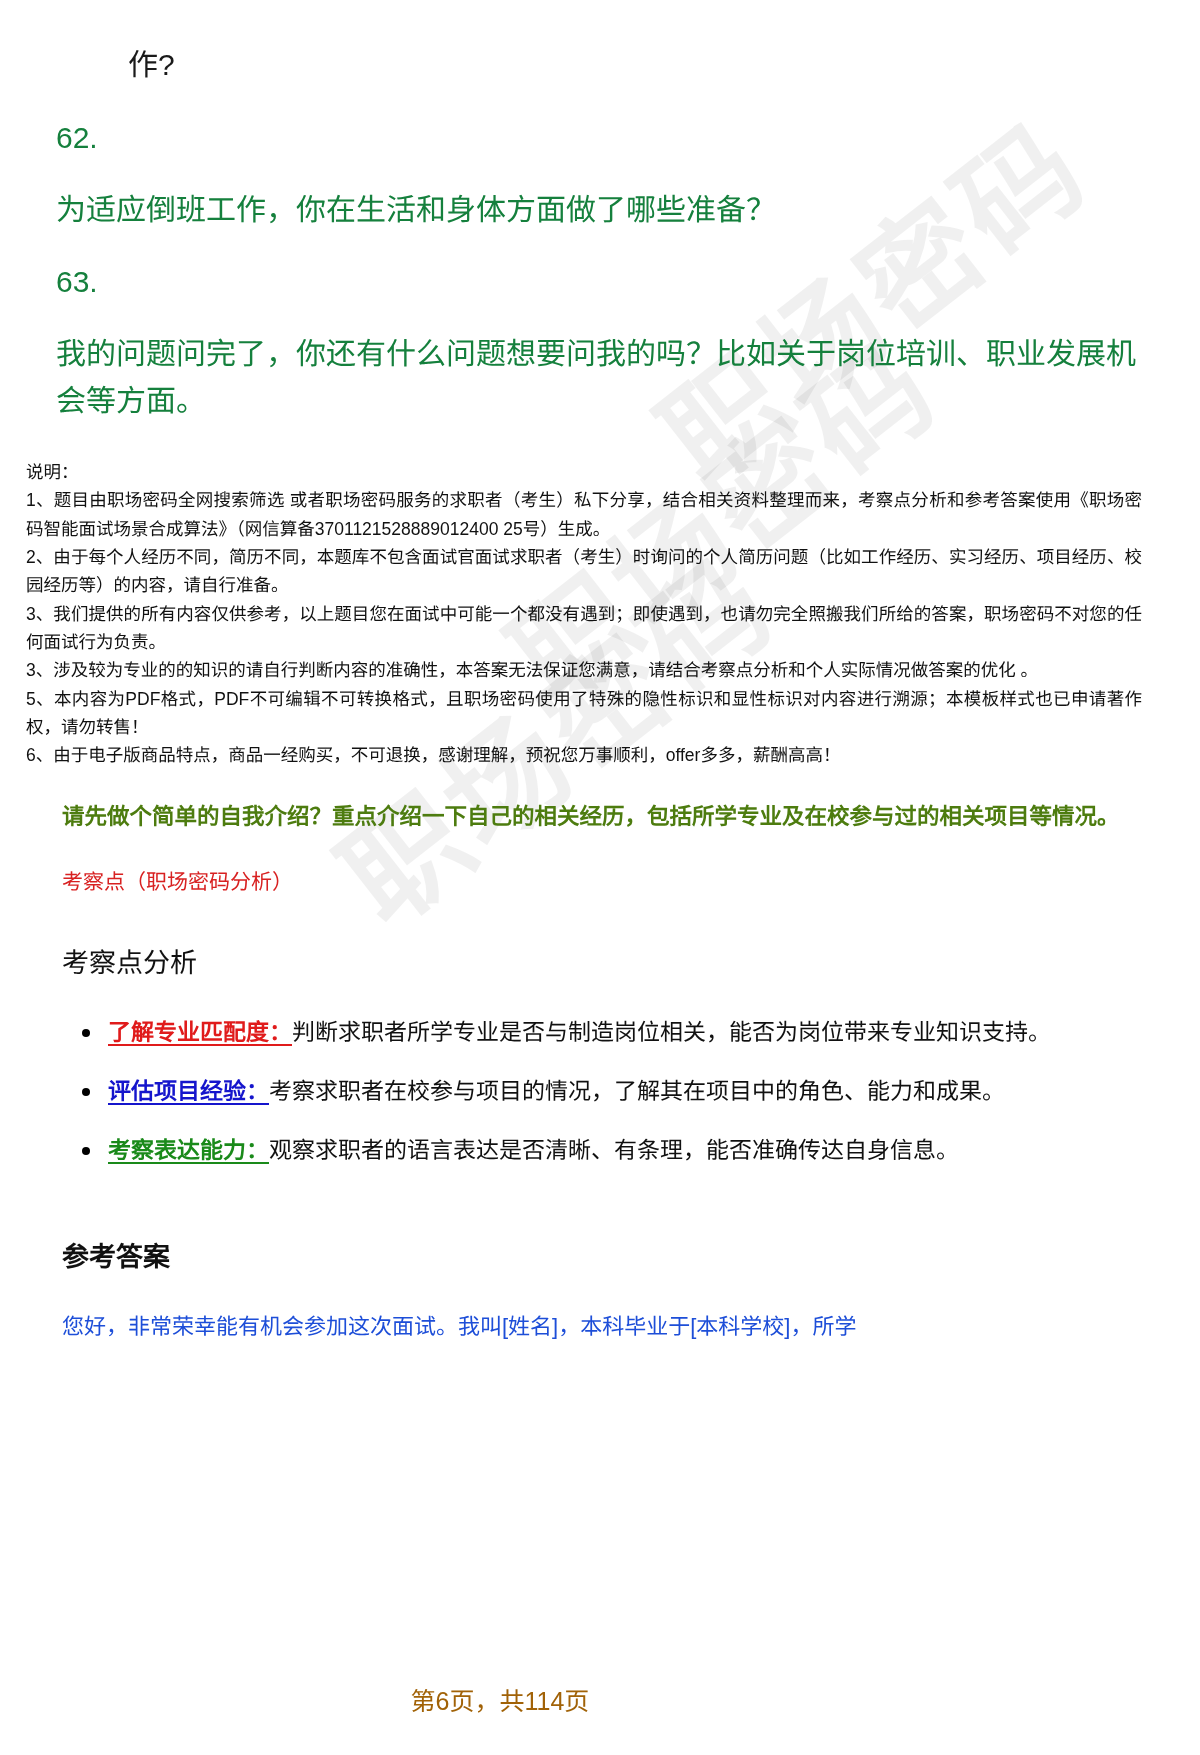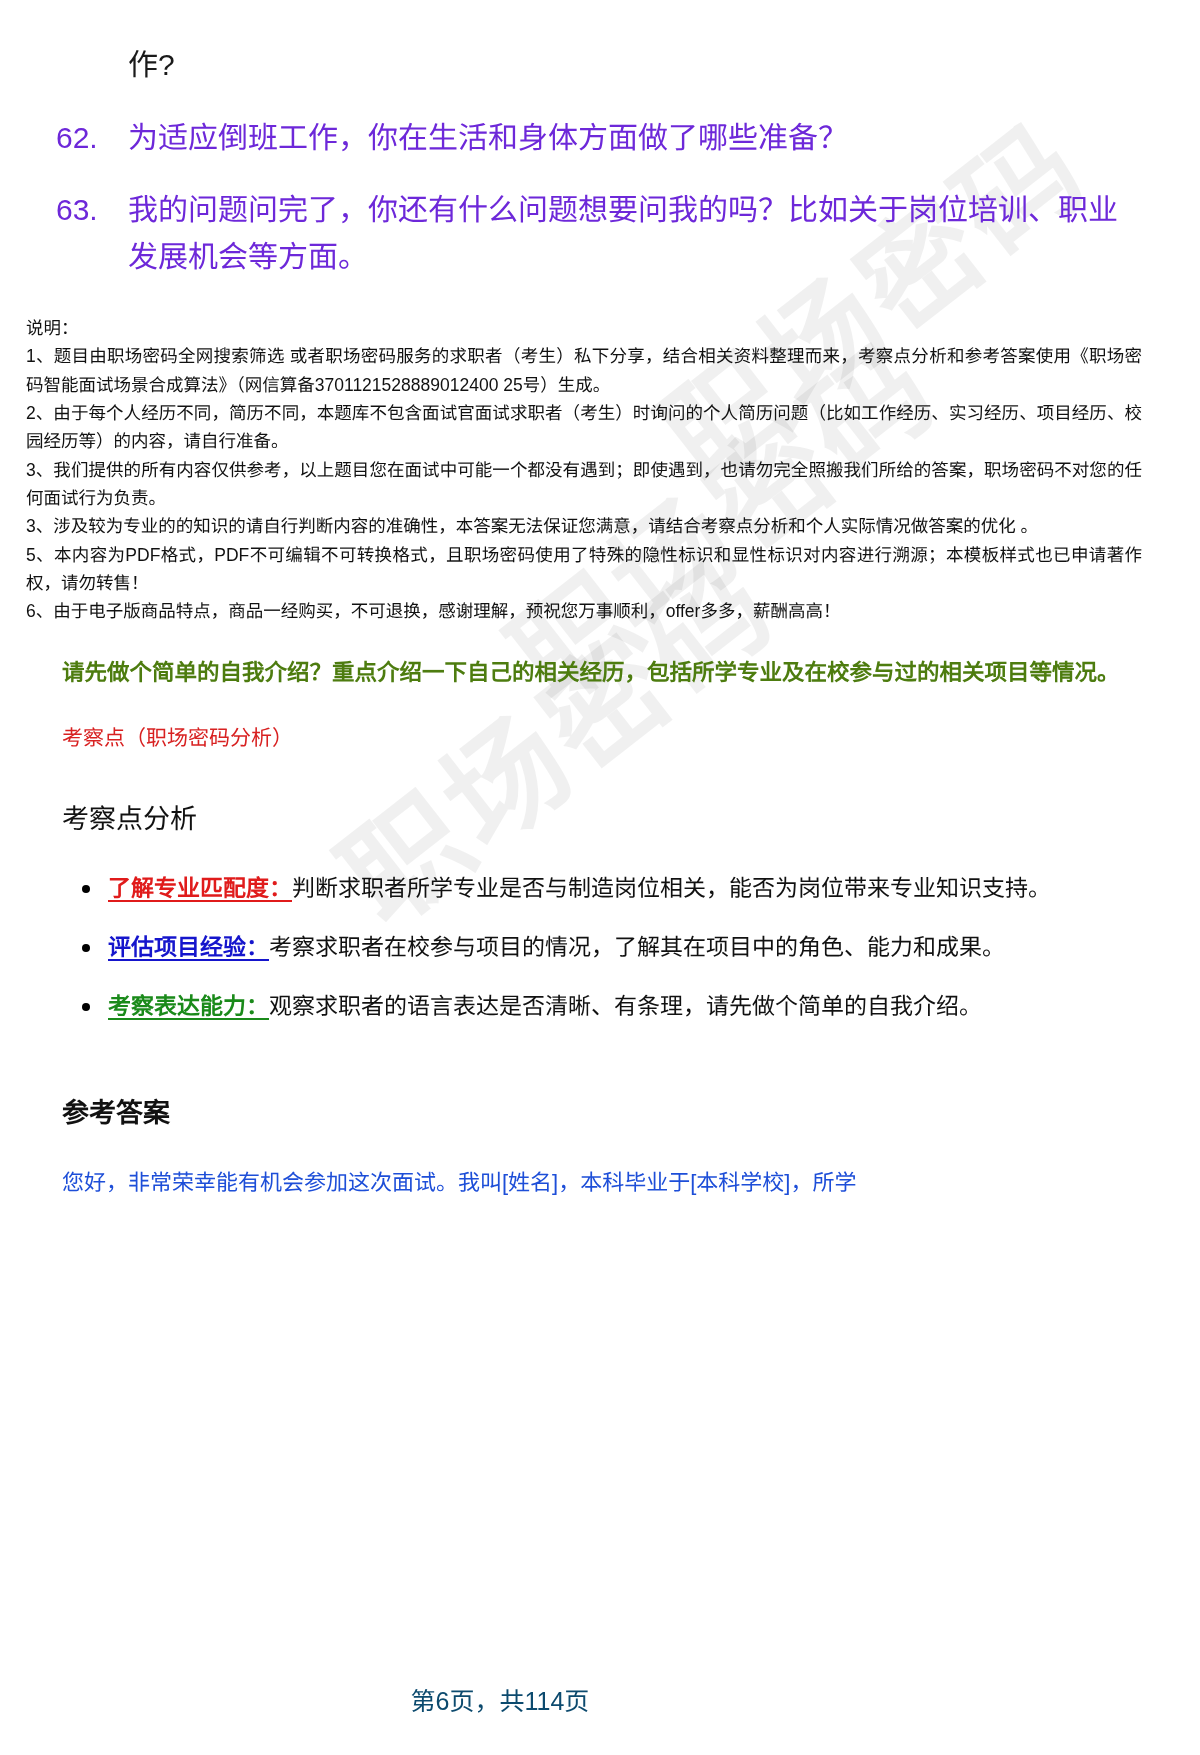--- a/index.html
+++ b/index.html
@@ -77,21 +77,22 @@
     font-size: 30px;
     line-height: 1.55;
     padding-left: 72px;
     color: #1a1a1a;
   }
   .q-item {
     display: flex;
     font-size: 30px;
     line-height: 1.55;
     margin-top: 26px;
-    color: #6d28d9;
+    color: #15803d;
+    flex-direction: column;
   }
   .q-num {
     width: 72px;
     flex: 0 0 72px;
     text-align: left;
   }
   .q-text {
     flex: 1 1 auto;
   }
 
@@ -181,21 +182,21 @@
   }
 
   
   .footer {
     position: absolute;
     left: 0;
     bottom: 38px;
     width: 1000px;
     text-align: center;
     font-size: 25px;
-    color: #0c4a6e;
+    color: #a16207;
     z-index: 2;
   }
 </style>
 </head>
 <body>
 
 <div class="page">
 
   <div class="watermark">
     <div class="wm-text wm-a">职场密码</div>
@@ -236,21 +237,21 @@
     <div class="sec-heading">考察点分析</div>
 
     <ul class="points">
       <li>
         <span class="lbl lbl-red">了解专业匹配度：</span><span>判断求职者所学专业是否与制造岗位相关，能否为岗位带来专业知识支持。</span>
       </li>
       <li>
         <span class="lbl lbl-blue">评估项目经验：</span><span>考察求职者在校参与项目的情况，了解其在项目中的角色、能力和成果。</span>
       </li>
       <li>
-        <span class="lbl lbl-green">考察表达能力：</span><span>观察求职者的语言表达是否清晰、有条理，请先做个简单的自我介绍。</span>
+        <span class="lbl lbl-green">考察表达能力：</span><span>观察求职者的语言表达是否清晰、有条理，能否准确传达自身信息。</span>
       </li>
     </ul>
 
     <div class="sec-heading-answer">参考答案</div>
 
     <div class="answer-para">您好，非常荣幸能有机会参加这次面试。我叫[姓名]，本科毕业于[本科学校]，所学</div>
 
   </div>
 
   <div class="footer">第6页，共114页</div>

